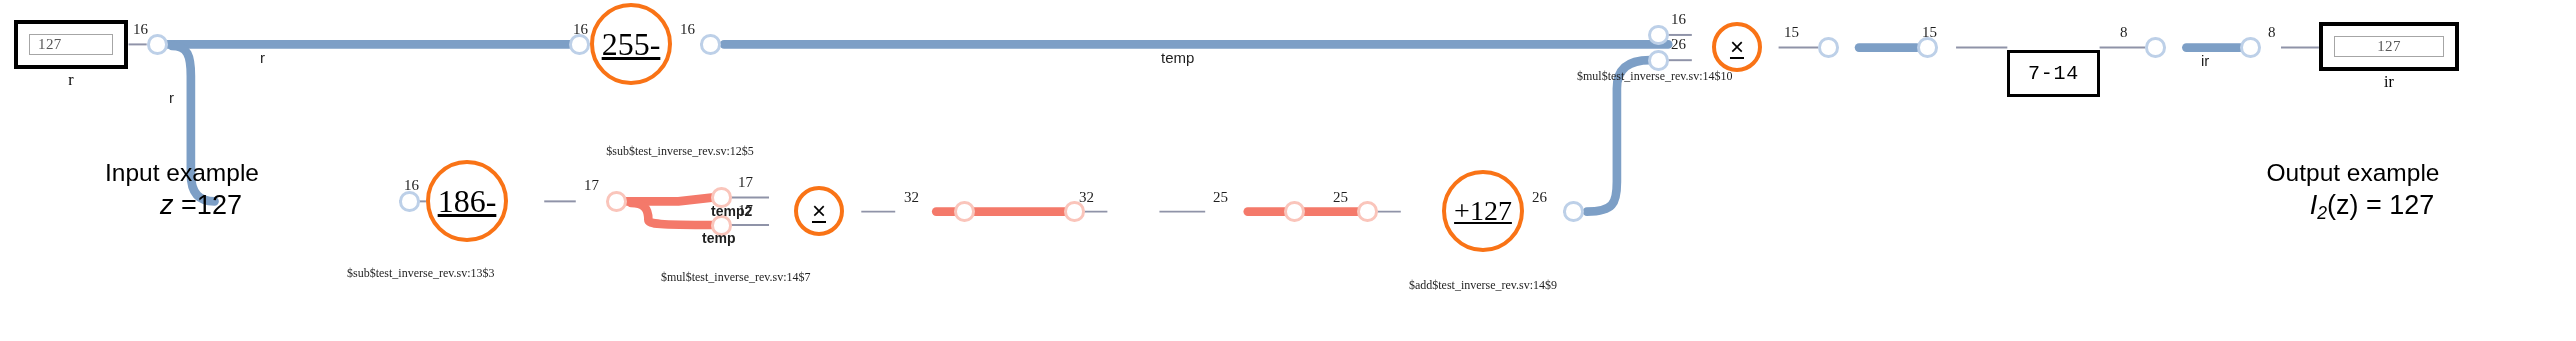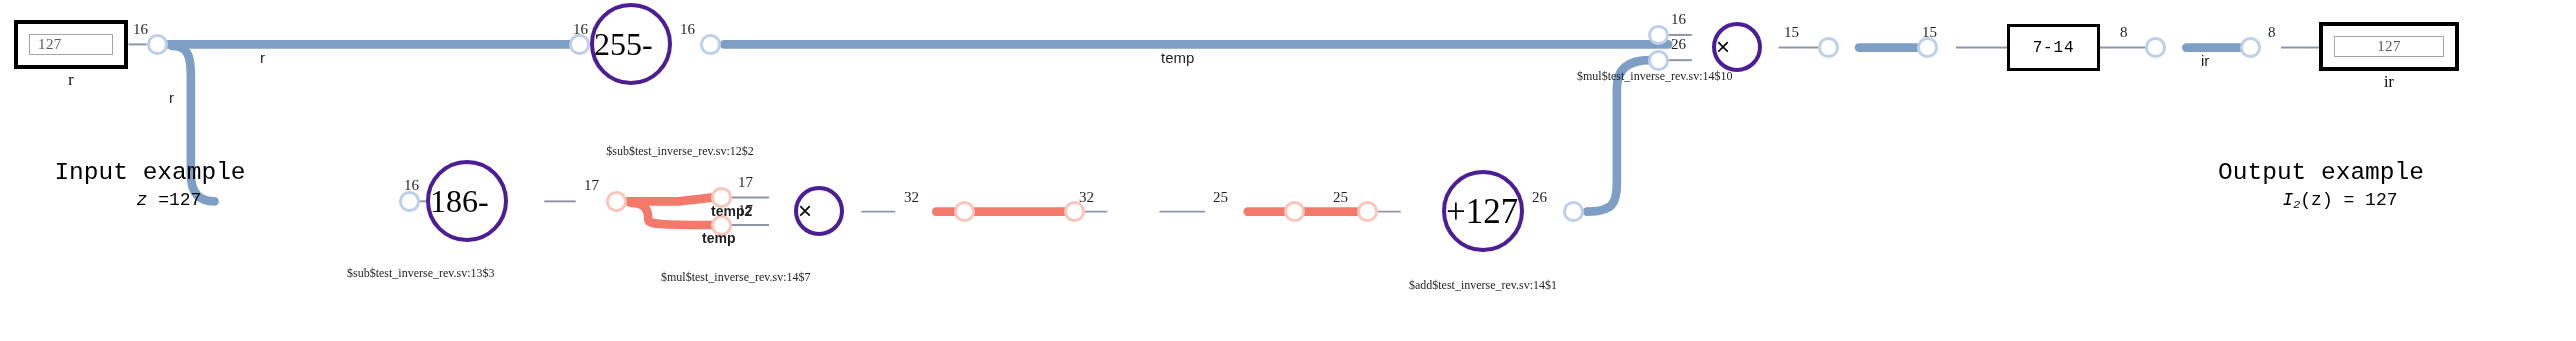--- a/index.html
+++ b/index.html
@@ -36,42 +36,44 @@
   .io-caption{
     position:absolute;
     text-align:center;
     font-family:"Liberation Serif",serif;
     font-size:16px;color:#000;
   }
 
   
   .op-circle{
     position:absolute;
-    border:4px solid #4c1d95;
+    border:4px solid #f97316;
     border-radius:50%;
     background:#fff;
     box-sizing:border-box;
-    display:flex;align-items:center;
+    display:flex;align-items:center;justify-content:center;
     font-family:"Liberation Serif",serif;
     color:#000;
     line-height:1;
+    text-decoration:underline;
   }
   .op-circle.big{font-size:32px;font-weight:400;}
   .op-circle.mulsym{font-family:"Liberation Sans",sans-serif;font-size:24px;}
 
   
   .slice-box{
     position:absolute;
     border:3.2px solid #000;
     background:#fff;
     box-sizing:border-box;
     display:flex;align-items:center;justify-content:center;
     font-family:"Liberation Mono",monospace;
-    font-size:16px;color:#000;
+    font-size:20px;color:#000;
     letter-spacing:0.8px;
+    margin-top:26px;
   }
 
   
   .port{
     position:absolute;
     width:20.5px;height:20.5px;
     border-radius:50%;
     box-sizing:border-box;
     background:#fff;
   }
@@ -97,26 +99,27 @@
     position:absolute;
     font-family:Liberation Serif, serif;
     font-size:12px;color:#1f1f1f;
     white-space:nowrap;
   }
 
   
   .example{
     position:absolute;
     text-align:center;
-    font-family:Liberation Mono, monospace;
+    font-family:Liberation Sans, sans-serif;
     color:#000;
     line-height:1.25;
+    padding-left:32px;
   }
   .example .l1{font-size:24.5px;}
-  .example .l2{font-size:18px;font-style:normal;margin-left:38px;}
+  .example .l2{font-size:27px;font-style:normal;margin-left:38px;}
   .example .l3{font-size:23px;}
   .mi{font-style:italic;}
   .sub{font-size:.65em;vertical-align:-0.28em;font-style:italic;}
 </style>
 </head>
 <body>
 
 <div id="root">
 
   <svg id="wires" viewBox="0 0 3266 433" width="2576" height="342">
@@ -205,36 +208,36 @@
   <div class="port red" style="left:711px;top:215px;"></div>
   <div class="port red" style="left:954px;top:201px;"></div>
   <div class="port red" style="left:1064px;top:201px;"></div>
   <div class="port red" style="left:1284px;top:201px;"></div>
   <div class="port red" style="left:1357px;top:201px;"></div>
   <div class="port blue" style="left:1563px;top:201px;"></div>
 
   <div class="op-circle big" style="left:590px;top:3.2px;width:82px;height:82px;">
     <span>255-</span>
   </div>
-  <div class="cellcap" style="left:680px;top:144px;transform:translateX(-50%);">$sub$test_inverse_rev.sv:12$2</div>
+  <div class="cellcap" style="left:680px;top:144px;transform:translateX(-50%);">$sub$test_inverse_rev.sv:12$5</div>
 
   <div class="op-circle big" style="left:426px;top:160px;width:82px;height:82px;">
     <span>186-</span>
   </div>
   <div class="cellcap" style="left:347px;top:266px;">$sub$test_inverse_rev.sv:13$3</div>
 
   <div class="op-circle mulsym" style="left:794px;top:186px;width:50px;height:50px;">
     <span>×</span>
   </div>
   <div class="cellcap" style="left:661px;top:270px;text-align:center;">$mul$test_inverse_rev.sv:14$7</div>
 
-  <div class="op-circle big" style="left:1442px;top:170px;width:82px;height:82px;font-size:35px;">
+  <div class="op-circle big" style="left:1442px;top:170px;width:82px;height:82px;font-size:28px;">
     <span>+127</span>
   </div>
-  <div class="cellcap" style="left:1483px;top:278px;transform:translateX(-50%);">$add$test_inverse_rev.sv:14$1</div>
+  <div class="cellcap" style="left:1483px;top:278px;transform:translateX(-50%);">$add$test_inverse_rev.sv:14$9</div>
 
   <div class="op-circle mulsym" style="left:1712px;top:22px;width:50px;height:50px;">
     <span>×</span>
   </div>
   <div class="cellcap" style="left:1577px;top:69px;">$mul$test_inverse_rev.sv:14$10</div>
 
   <div class="slice-box" style="left:2007px;top:24px;width:93px;height:47px;">
     <span>7-14</span>
   </div>
 

